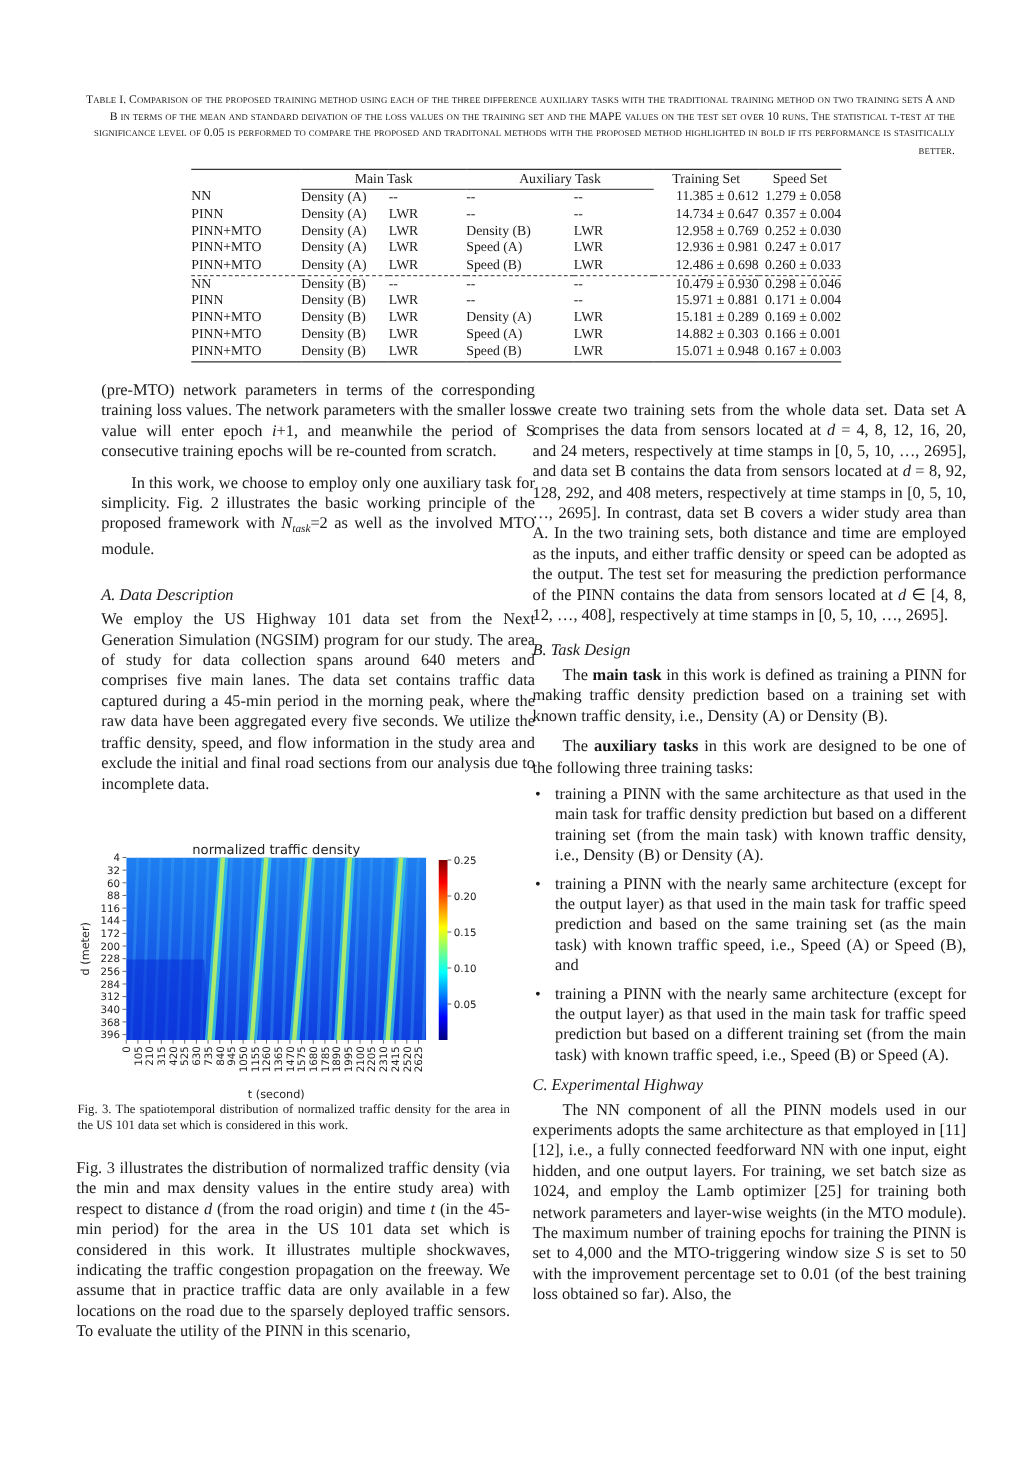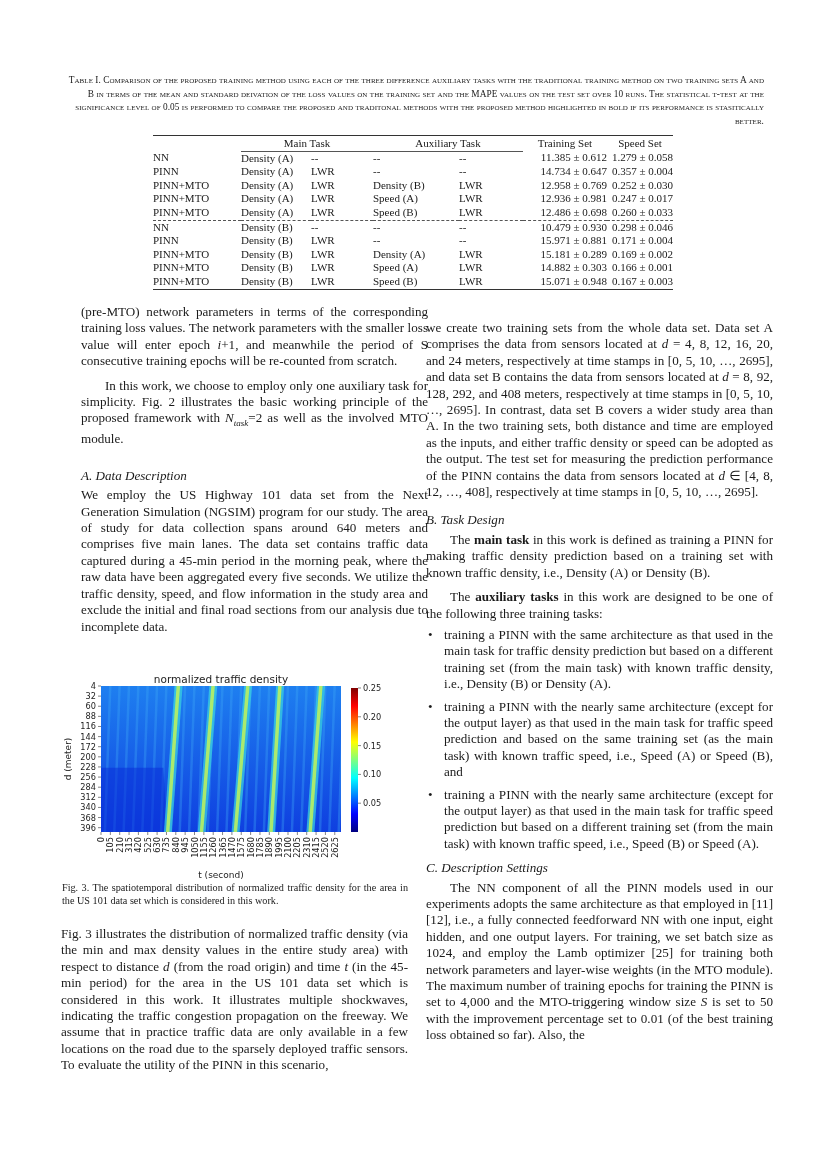--- a/index.html
+++ b/index.html
@@ -343,16 +343,16 @@
   <p class="indent"><span>The </span><b>main task</b><span> in this work is defined as training a PINN for making traffic density prediction based on a training set with known traffic density, i.e., Density (A) or Density (B).</span></p>
   <div class="gap"></div>
   <p class="indent"><span>The </span><b>auxiliary tasks</b><span> in this work are designed to be one of the following three training tasks:</span></p>
   <div style="height:5px"></div>
   <ul class="bul">
     <li><span class="dot">•</span><span>training a PINN with the same architecture as that used in the main task for traffic density prediction but based on a different training set (from the main task) with known traffic density, i.e., Density (B) or Density (A).</span></li>
     <li><span class="dot">•</span><span>training a PINN with the nearly same architecture (except for the output layer) as that used in the main task for traffic speed prediction and based on the same training set (as the main task) with known traffic speed, i.e., Speed (A) or Speed (B), and</span></li>
     <li><span class="dot">•</span><span>training a PINN with the nearly same architecture (except for the output layer) as that used in the main task for traffic speed prediction but based on a different training set (from the main task) with known traffic speed, i.e., Speed (B) or Speed (A).</span></li>
   </ul>
   <div style="height:2px"></div>
-  <p class="subsec">C.  Description Settings</p>
+  <p class="subsec">C.  Experimental Highway</p>
   <div style="height:3px"></div>
   <p class="indent"><span>The NN component of all the PINN models used in our experiments adopts the same architecture as that employed in [11][12], i.e., a fully connected feedforward NN with one input, eight hidden, and one output layers. For training, we set batch size as 1024, and employ the Lamb optimizer [25] for training both network parameters and layer-wise weights (in the MTO module). The maximum number of training epochs for training the PINN is set to 4,000 and the MTO-triggering window size </span><i class="m">S</i><span> is set to 50 with the improvement percentage set to 0.01 (of the best training loss obtained so far). Also, the</span></p>
 </div>
 
 </body></html>

